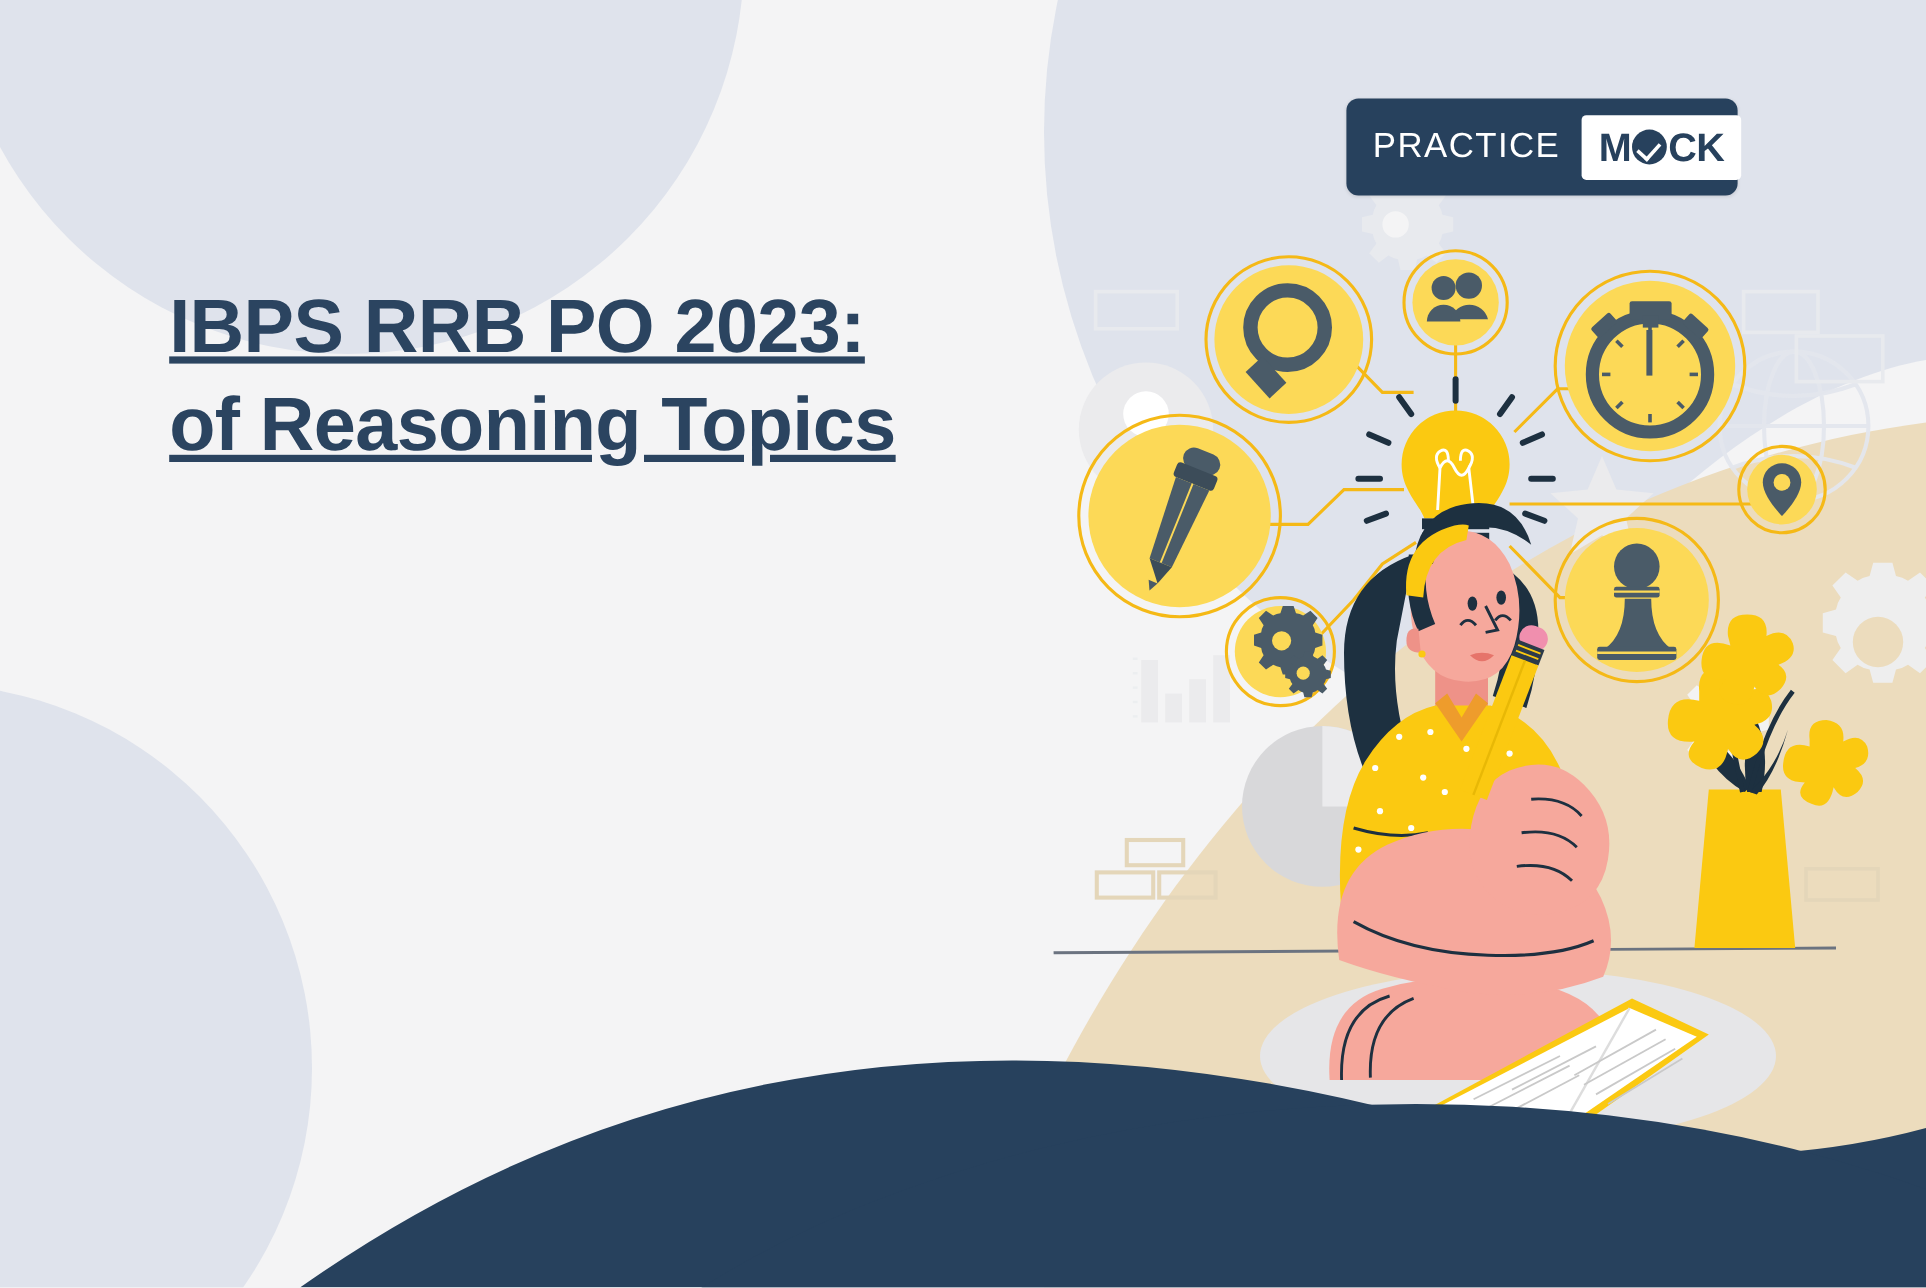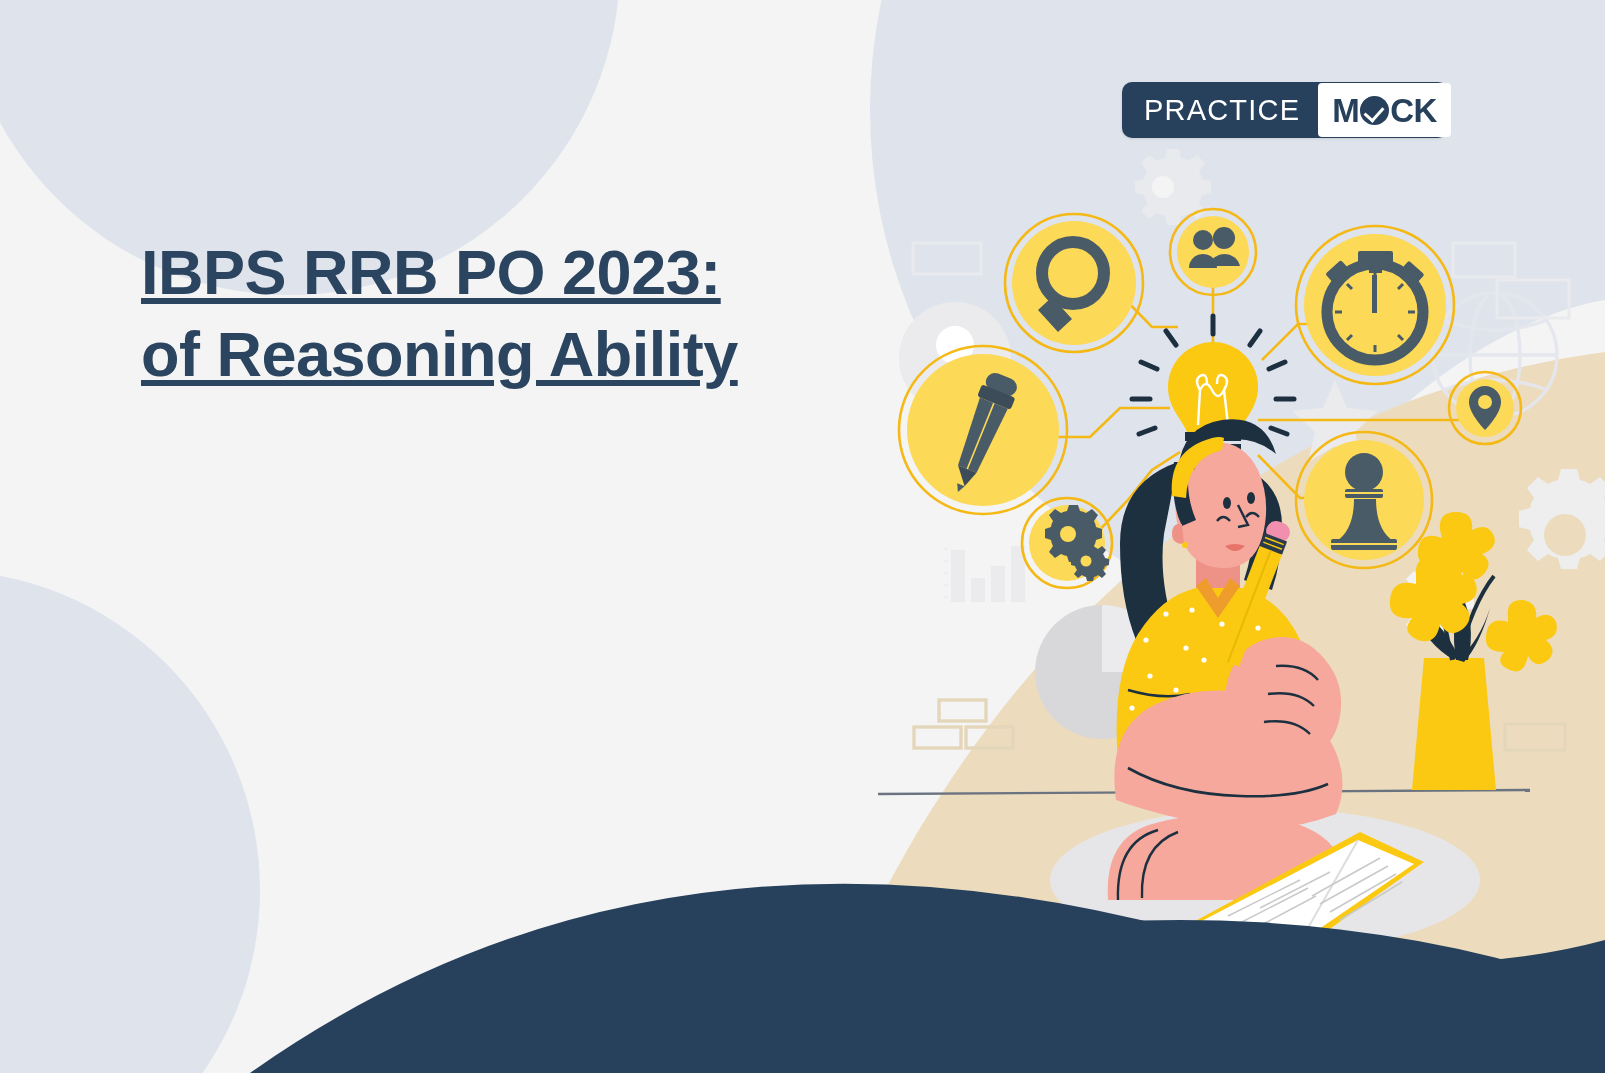--- a/index.html
+++ b/index.html
@@ -14,21 +14,21 @@
     width:1605px; height:1073px;
     overflow:hidden;
     background:#f4f4f5;
   }
   #art { position:absolute; left:0; top:0; width:1605px; height:1073px; }
 
   
   .logo-wrap {
     position:absolute;
     left:1122px; top:82px;
-    width:326px; height:56px;
+    width:326px; height:81px;
     background:#27415d;
     border-radius:10px;
     display:flex; align-items:center;
     padding:6px;
     box-shadow:0 1px 3px rgba(0,0,0,0.10);
   }
   .logo-practice {
     color:#ffffff;
     font-size:29px;
     font-weight:400;
@@ -435,16 +435,16 @@
       <span class="logo-mock">
         <span>M</span>
         <span class="ochar"></span>
         <span>CK</span>
       </span>
     </span>
   </div>
 
   <h1 class="headline">
     <span class="ln">IBPS RRB PO 2023:</span>
-    <span class="ln">of Reasoning Ability</span>
+    <span class="ln">of Reasoning Topics</span>
   </h1>
 
 </div>
 
 </body></html>

